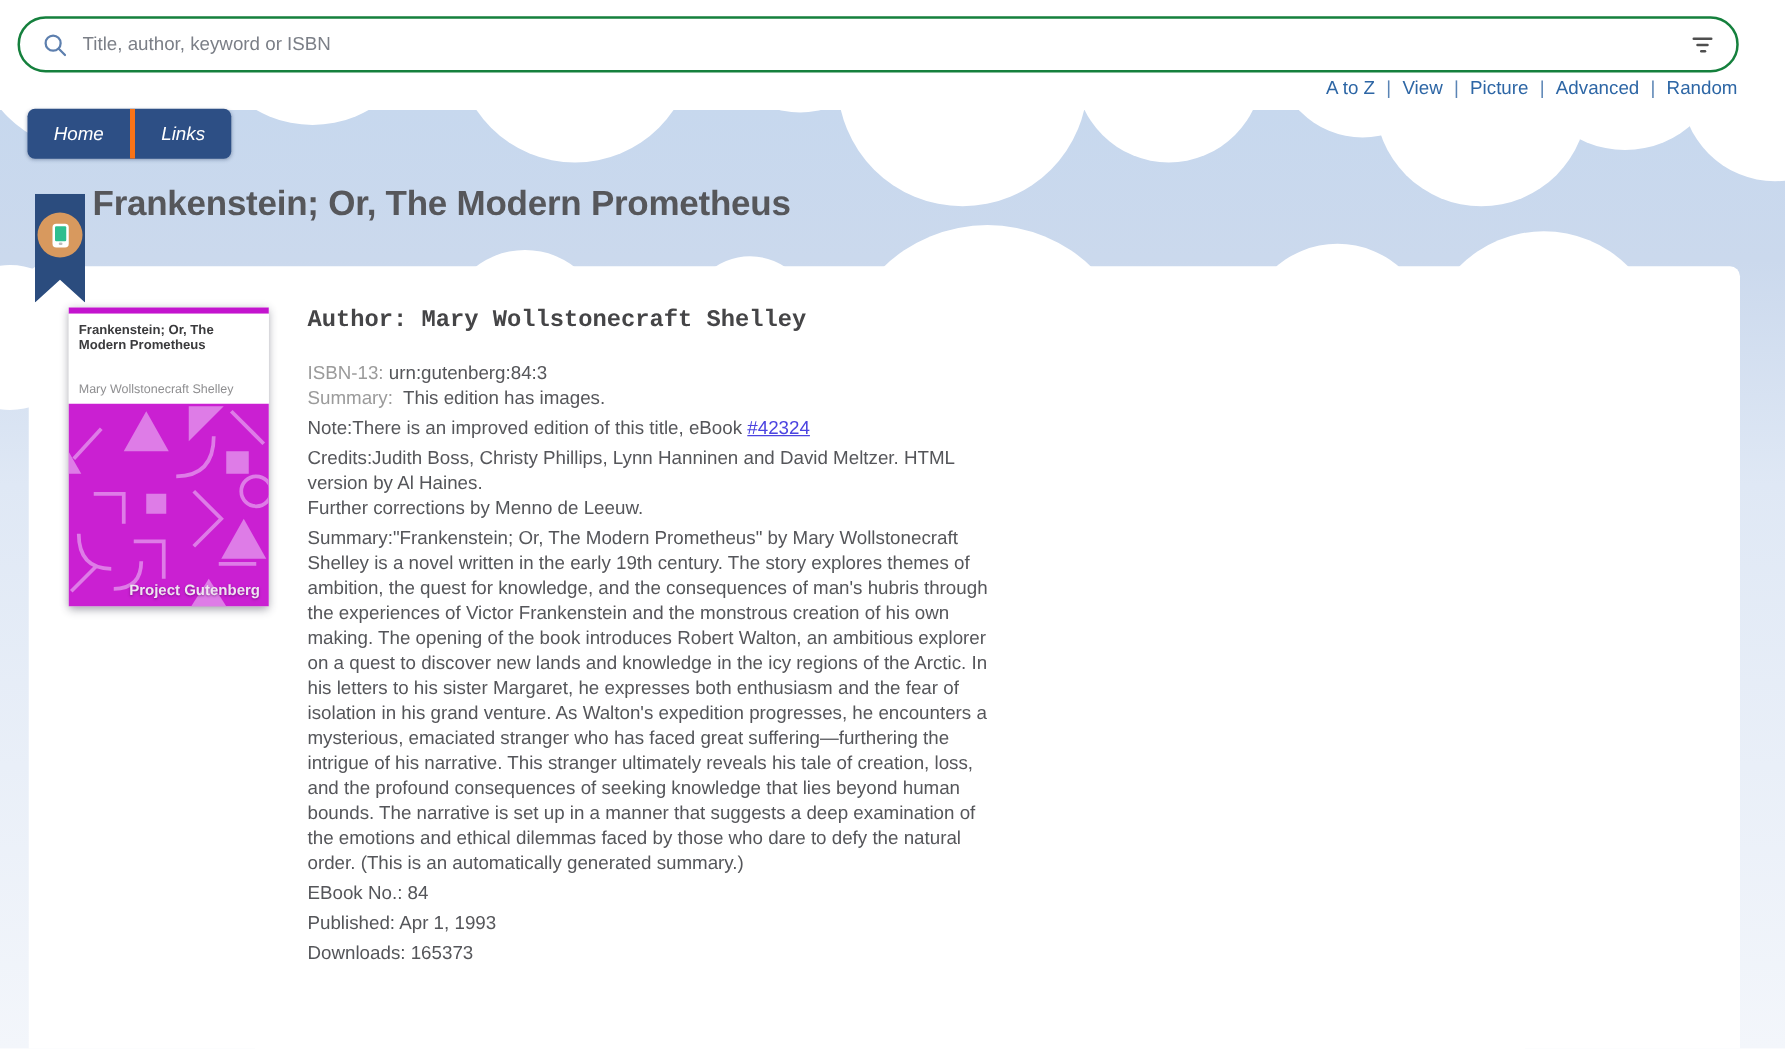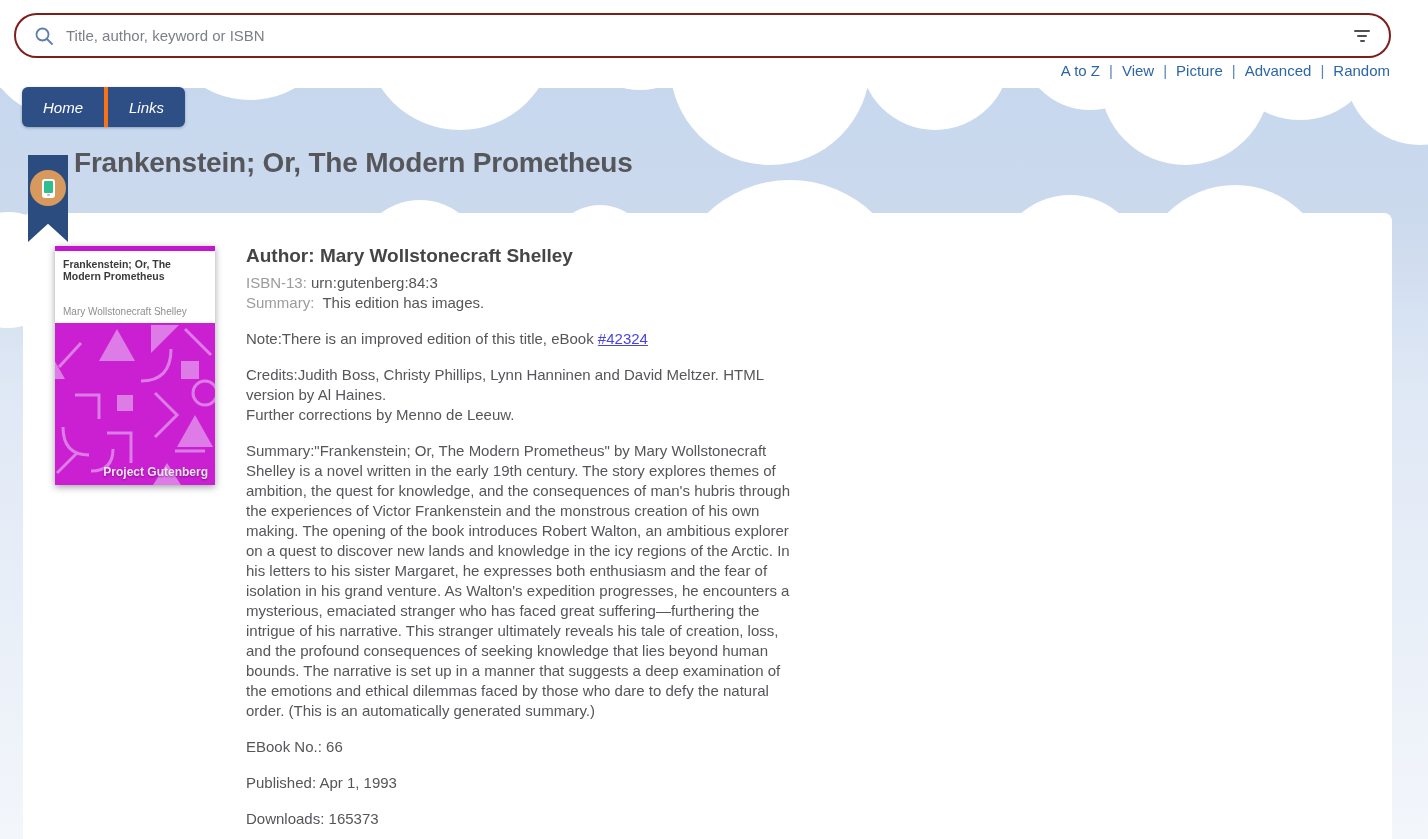--- a/index.html
+++ b/index.html
@@ -11,21 +11,21 @@
   .sky { position:absolute; left:0; top:88px; width:1428px; height:751px; overflow:hidden;
          background:linear-gradient(180deg,#c7d8ee 0px,#cbd9ed 120px,#dfe8f5 300px,#f3f6fb 750px); }
   .cloud { position:absolute; background:#fff; border-radius:50%; }
 
   
   .panel { position:absolute; left:23px; top:213px; width:1369px; height:626px;
            background:#fff; border-radius:8px 8px 0 0; }
 
   
   .searchbar { position:absolute; left:14px; top:13px; width:1377px; height:45px;
-               background:#fff; border:2px solid #7f1d1d; border-radius:23px;
+               background:#fff; border:2px solid #15803d; border-radius:23px;
                display:flex; align-items:center; padding:0 18px; }
   .searchbar svg { flex:0 0 auto; }
   .search-input { flex:1; border:none; outline:none; font-family:"Liberation Sans",sans-serif;
                   font-size:15px; color:#44464b; margin-left:12px; background:transparent; }
   .search-input::placeholder { color:#7b7f87; opacity:1; }
   .filter-icon { width:18px; display:flex; flex-direction:column; align-items:center; gap:3px; cursor:pointer; }
   .filter-icon i { display:block; height:2px; background:#4f4f4f; border-radius:1px; }
   .filter-icon i:nth-child(1){ width:16px; } .filter-icon i:nth-child(2){ width:10px; } .filter-icon i:nth-child(3){ width:5px; }
 
   
@@ -61,23 +61,23 @@
   .cover-head { height:72px; background:#fff; padding:7px 8px 5px 8px; position:relative; }
   .cover-title { font-size:10.5px; font-weight:bold; color:#3b3b3d; line-height:12px; }
   .cover-author { position:absolute; left:8px; bottom:6px; font-size:10px; color:#8f8f91; }
   .cover-art { flex:1; position:relative; background:#ca20d2; overflow:hidden; }
   .cover-pub { position:absolute; right:7px; bottom:6px; font-size:12px; font-weight:bold; color:#efe4f1;
                text-shadow:0 1px 2px rgba(80,0,90,.6); }
 
   
   .details { position:absolute; left:246px; top:244px; width:558px; font-size:15px;
              line-height:20px; color:#55565a; z-index:6; }
-  .details .author-line { font-size:19px; line-height:24px; font-weight:bold; color:#454547; margin-bottom:5px; }
+  .details .author-line { font-size:19px; line-height:24px; font-weight:bold; color:#454547; margin-bottom:21px;font-family:Liberation Mono, monospace; }
   .details .dim { color:#9b9b9b; }
-  .details p { margin-top:16px; }
+  .details p { margin-top:4px; }
   .details a { color:#4b43e0; text-decoration:underline; cursor:pointer; }
 </style>
 </head>
 <body>
 
 <div class="page">
 
   <div class="sky">
 
     <div class="cloud" style="left:-20px;  top:-148px; width:180px; height:180px;"></div>
@@ -194,18 +194,18 @@
 
     <p><span>Note:There is an improved edition of this title, eBook </span><a>#42324</a></p>
 
     <p>
       <span>Credits:Judith Boss, Christy Phillips, Lynn Hanninen and David Meltzer. HTML version by Al Haines.</span><br>
       <span>Further corrections by Menno de Leeuw.</span>
     </p>
 
     <p>Summary:"Frankenstein; Or, The Modern Prometheus" by Mary Wollstonecraft Shelley is a novel written in the early 19th century. The story explores themes of ambition, the quest for knowledge, and the consequences of man's hubris through the experiences of Victor Frankenstein and the monstrous creation of his own making. The opening of the book introduces Robert Walton, an ambitious explorer on a quest to discover new lands and knowledge in the icy regions of the Arctic. In his letters to his sister Margaret, he expresses both enthusiasm and the fear of isolation in his grand venture. As Walton's expedition progresses, he encounters a mysterious, emaciated stranger who has faced great suffering—furthering the intrigue of his narrative. This stranger ultimately reveals his tale of creation, loss, and the profound consequences of seeking knowledge that lies beyond human bounds. The narrative is set up in a manner that suggests a deep examination of the emotions and ethical dilemmas faced by those who dare to defy the natural order. (This is an automatically generated summary.)</p>
 
-    <p>EBook No.: 66</p>
+    <p>EBook No.: 84</p>
     <p>Published: Apr 1, 1993</p>
     <p>Downloads: 165373</p>
   </div>
 
 </div>
 
 </body></html>

